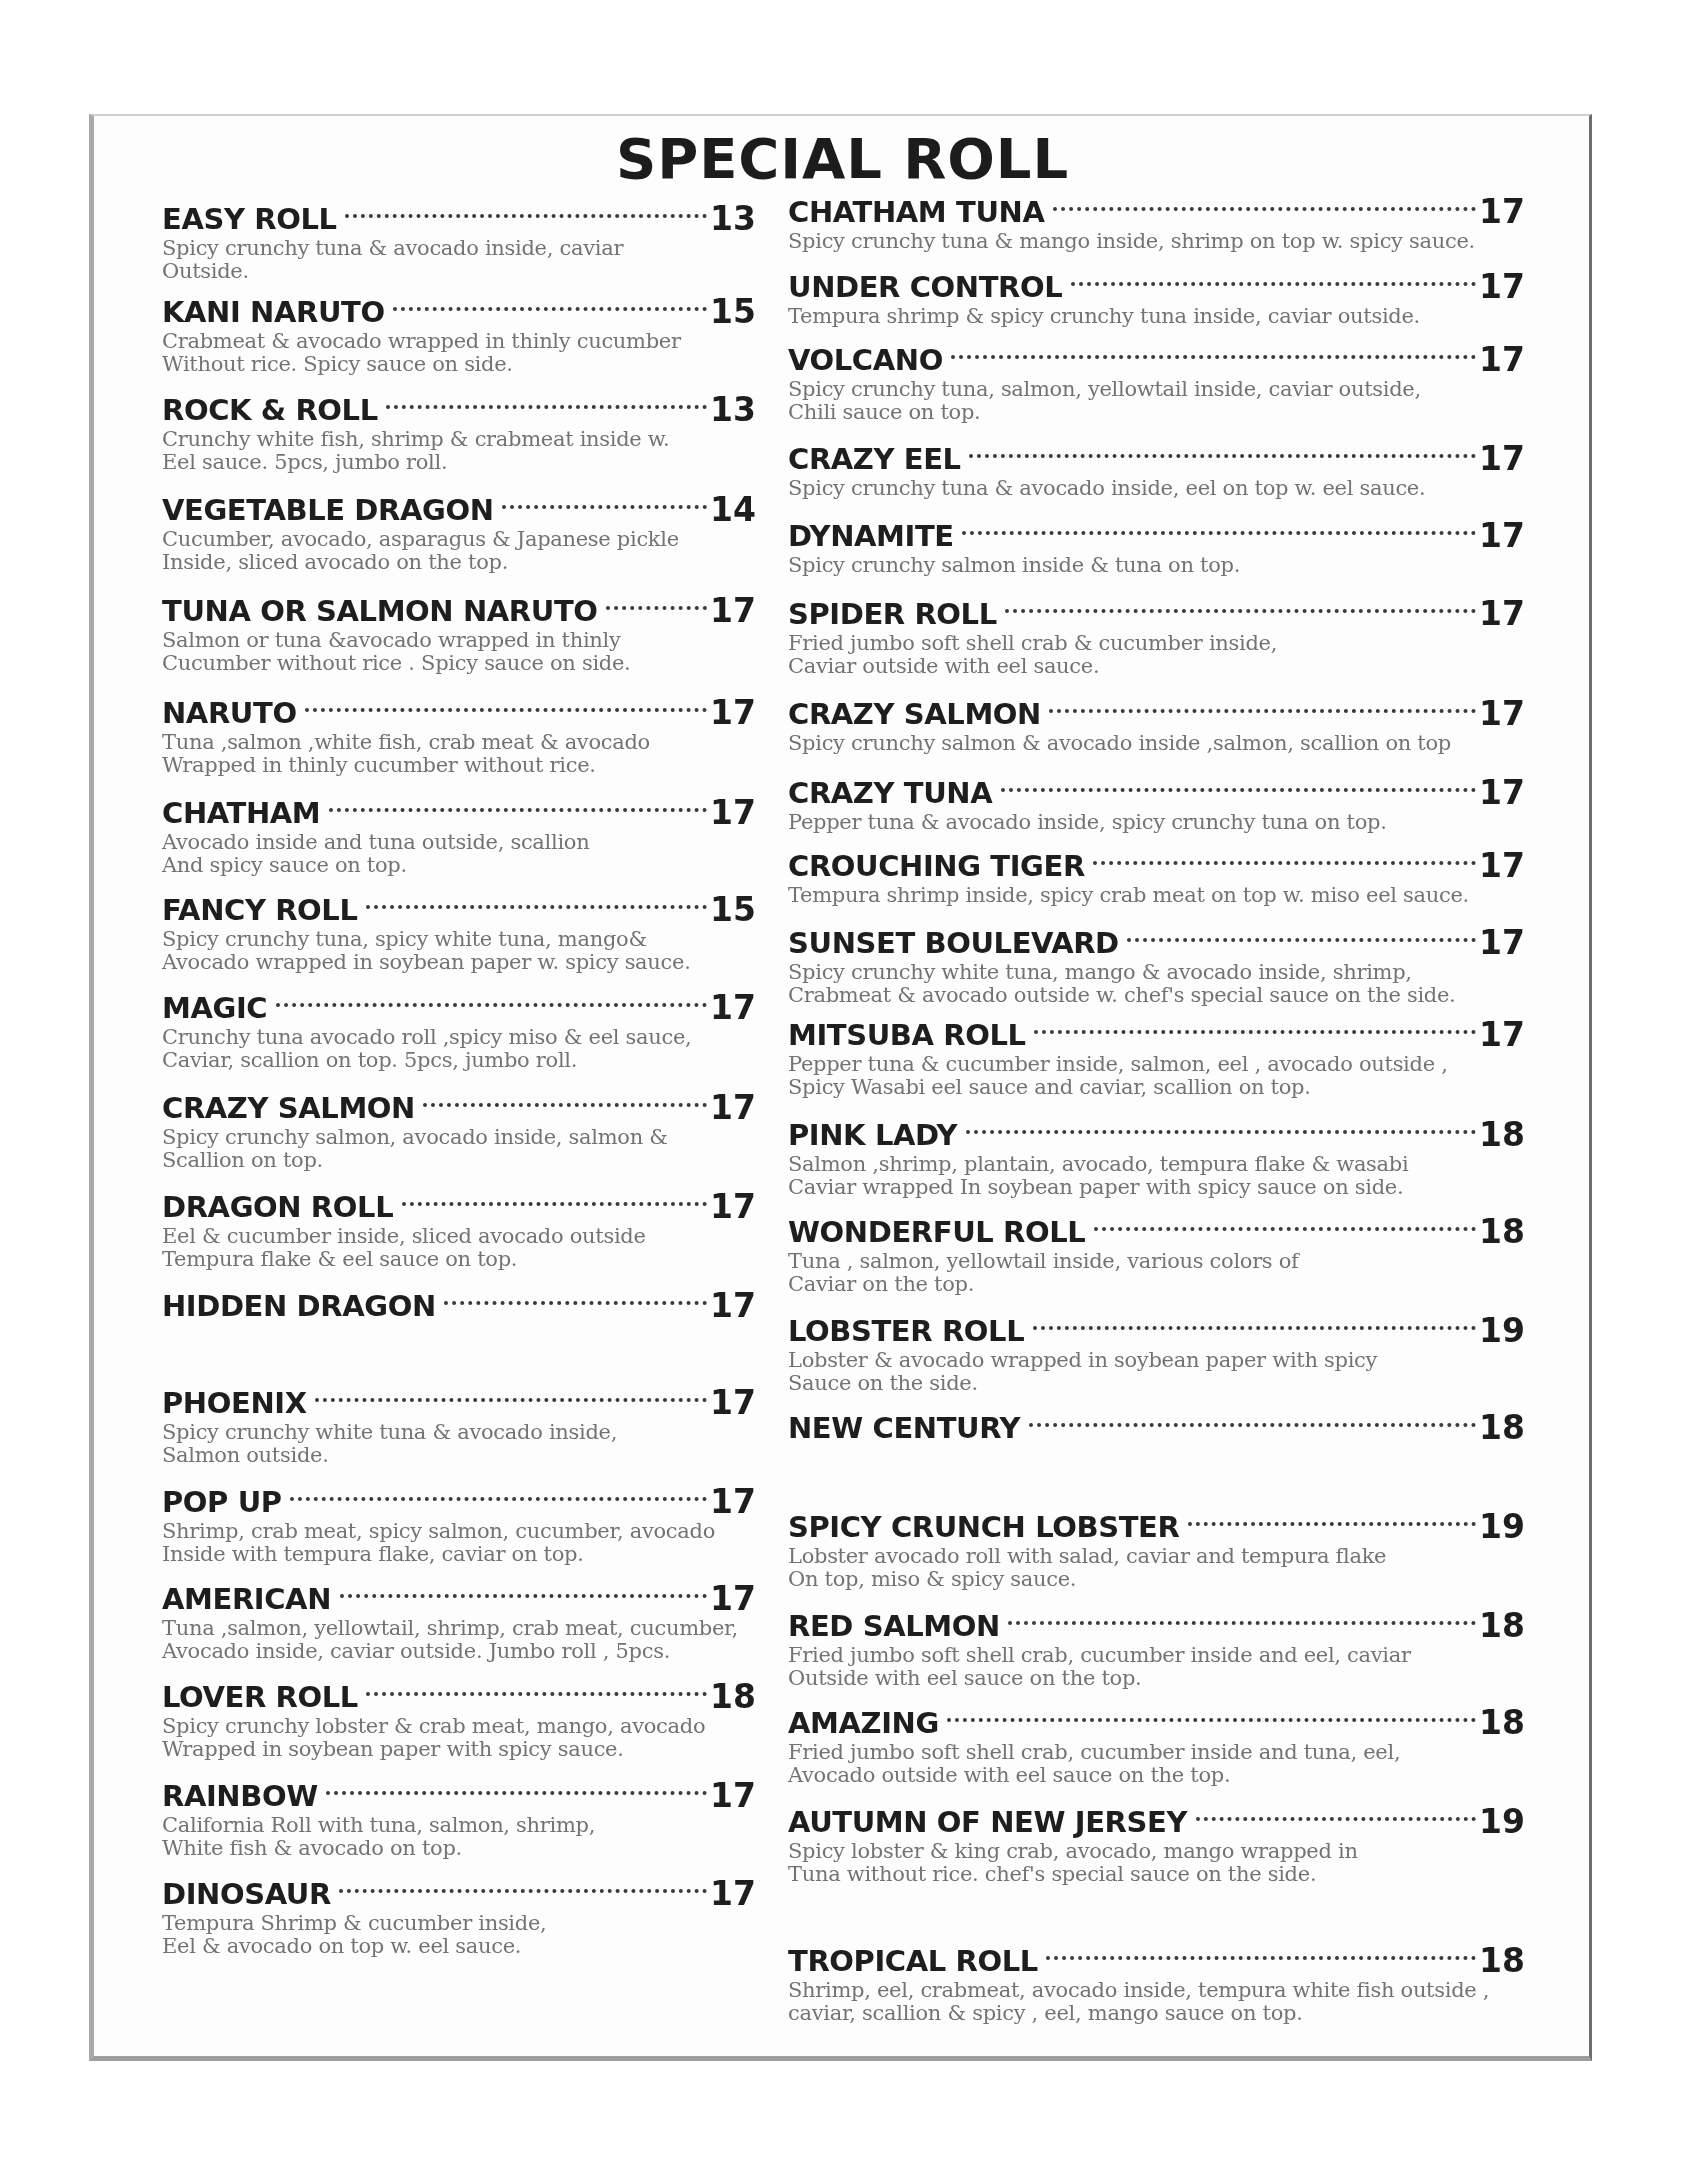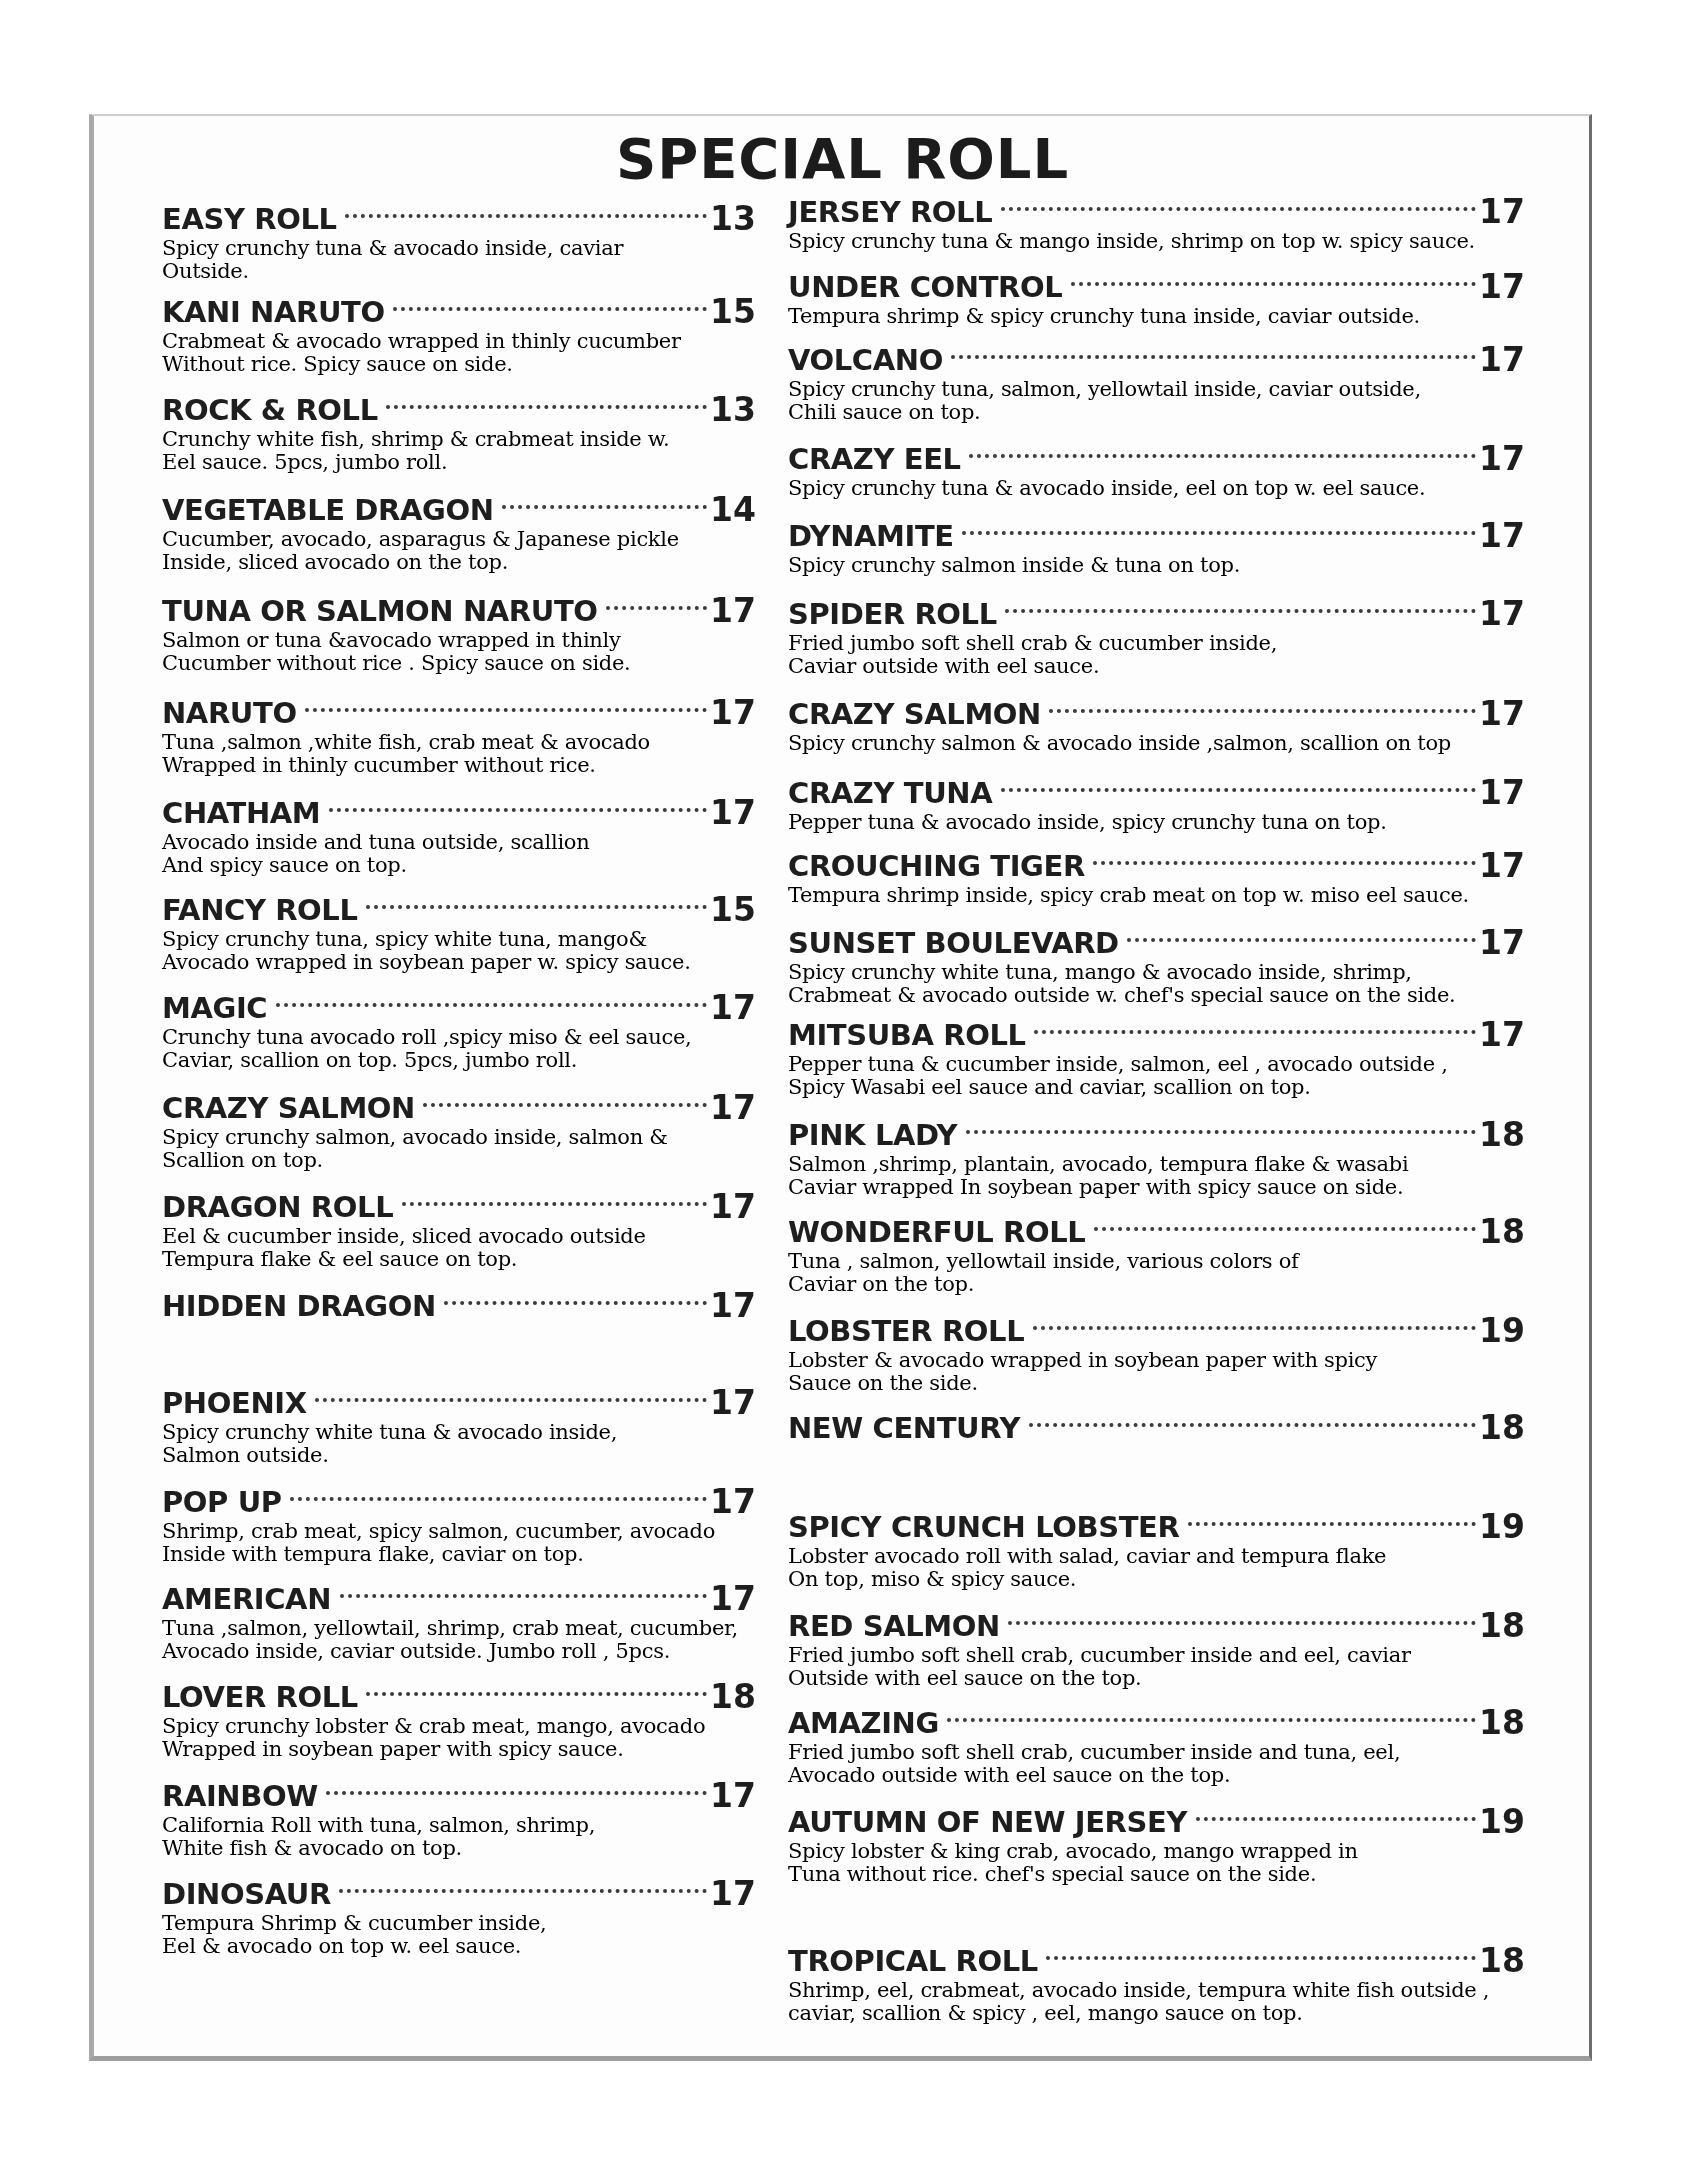--- a/index.html
+++ b/index.html
@@ -26,21 +26,21 @@
     font-size:29px; line-height:32px; white-space:nowrap;
   }
   .name { flex:0 0 auto; letter-spacing:-0.4px; }
   .dots {
     flex:1 1 auto; overflow:hidden; margin:0 3.4px 5.1px 8.5px;
     border-bottom:4.3px dotted #3a3a3a; height:0;
   }
   .price { flex:0 0 auto; font-size:33px; }
   .desc {
     font-family:"DejaVu Serif", serif; font-size:21px; line-height:23px;
-    color:#000000; margin-top:1.7px; letter-spacing:-0.3px; white-space:pre-line;
+    color:#737373; margin-top:1.7px; letter-spacing:-0.3px; white-space:pre-line;
   }
 </style>
 </head>
 <body>
 
 <div class="page"></div>
 
 <div class="title">SPECIAL ROLL</div>
 
 <div class="col left">
@@ -202,21 +202,21 @@
         <span class="price">17</span>
       </div>
       <div class="desc">Tempura Shrimp &amp; cucumber inside,
 Eel &amp; avocado on top w. eel sauce.</div>
     </div>
 </div>
 
 <div class="col right">
   <div class="item" style="top:196px">
       <div class="head">
-        <span class="name">JERSEY ROLL</span>
+        <span class="name">CHATHAM TUNA</span>
         <span class="dots"></span>
         <span class="price">17</span>
       </div>
       <div class="desc">Spicy crunchy tuna &amp; mango inside, shrimp on top w. spicy sauce.</div>
     </div>
   <div class="item" style="top:271px">
       <div class="head">
         <span class="name">UNDER CONTROL</span>
         <span class="dots"></span>
         <span class="price">17</span>

